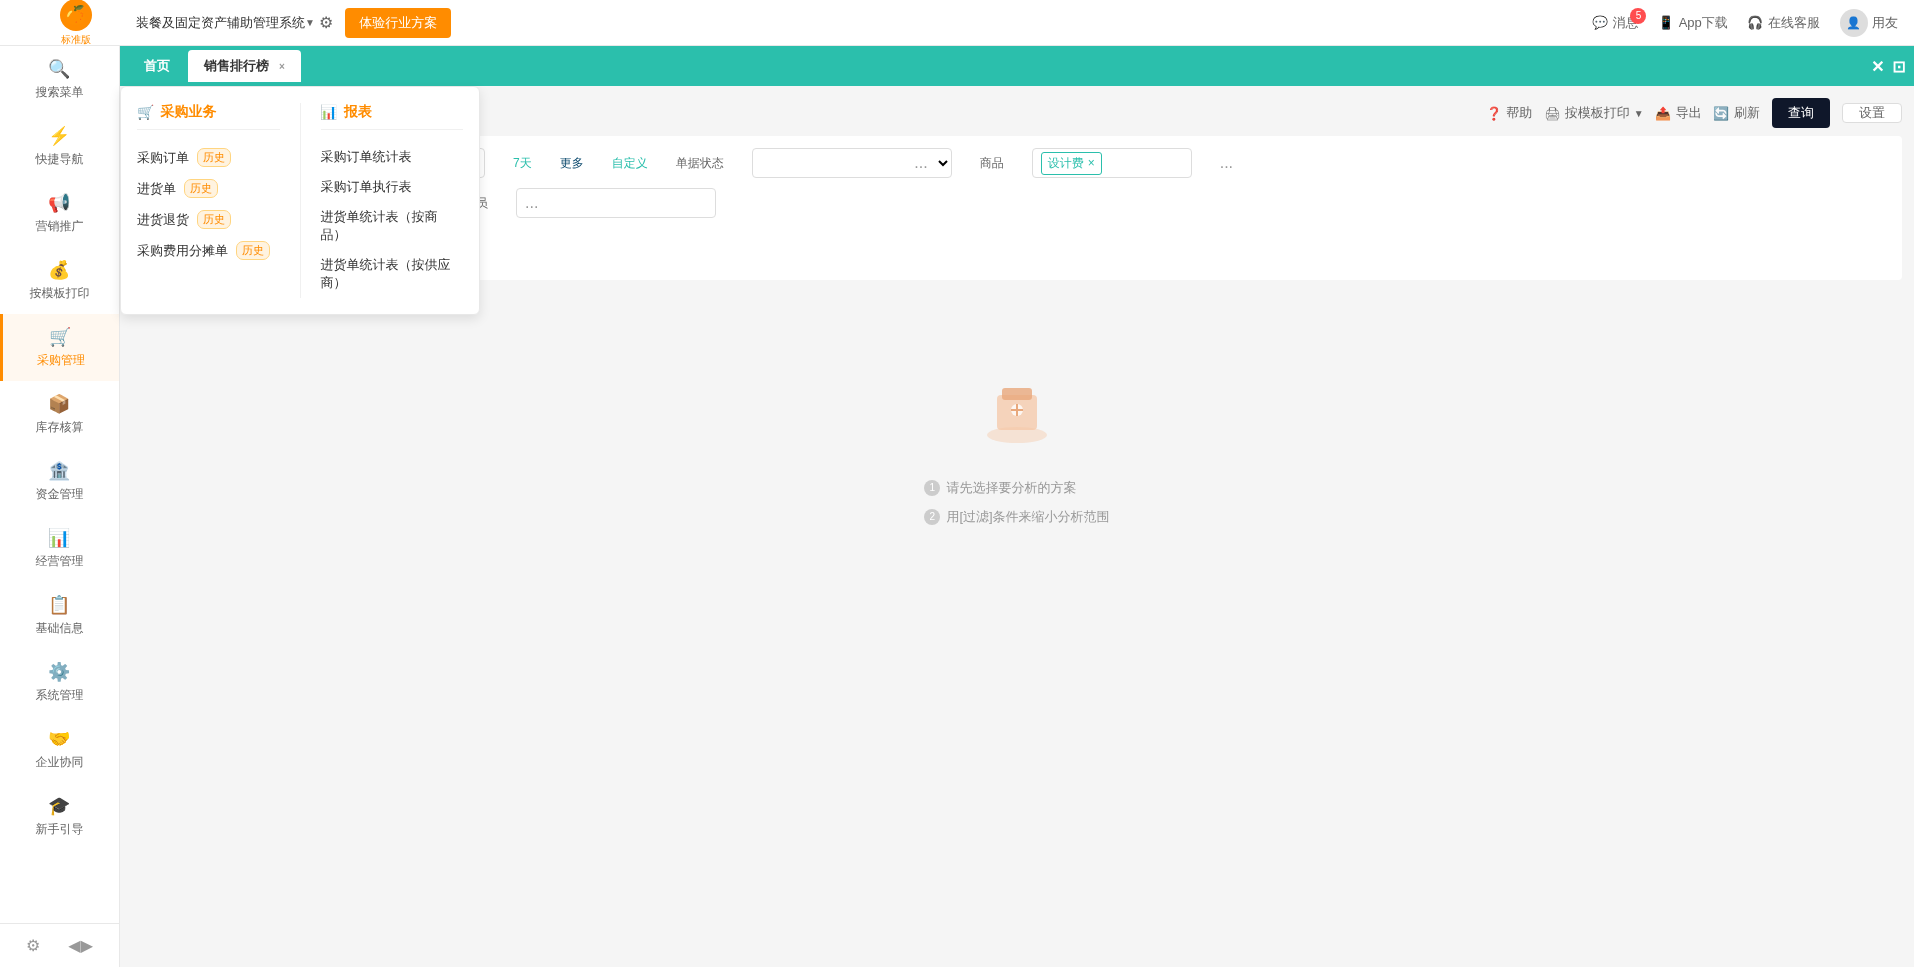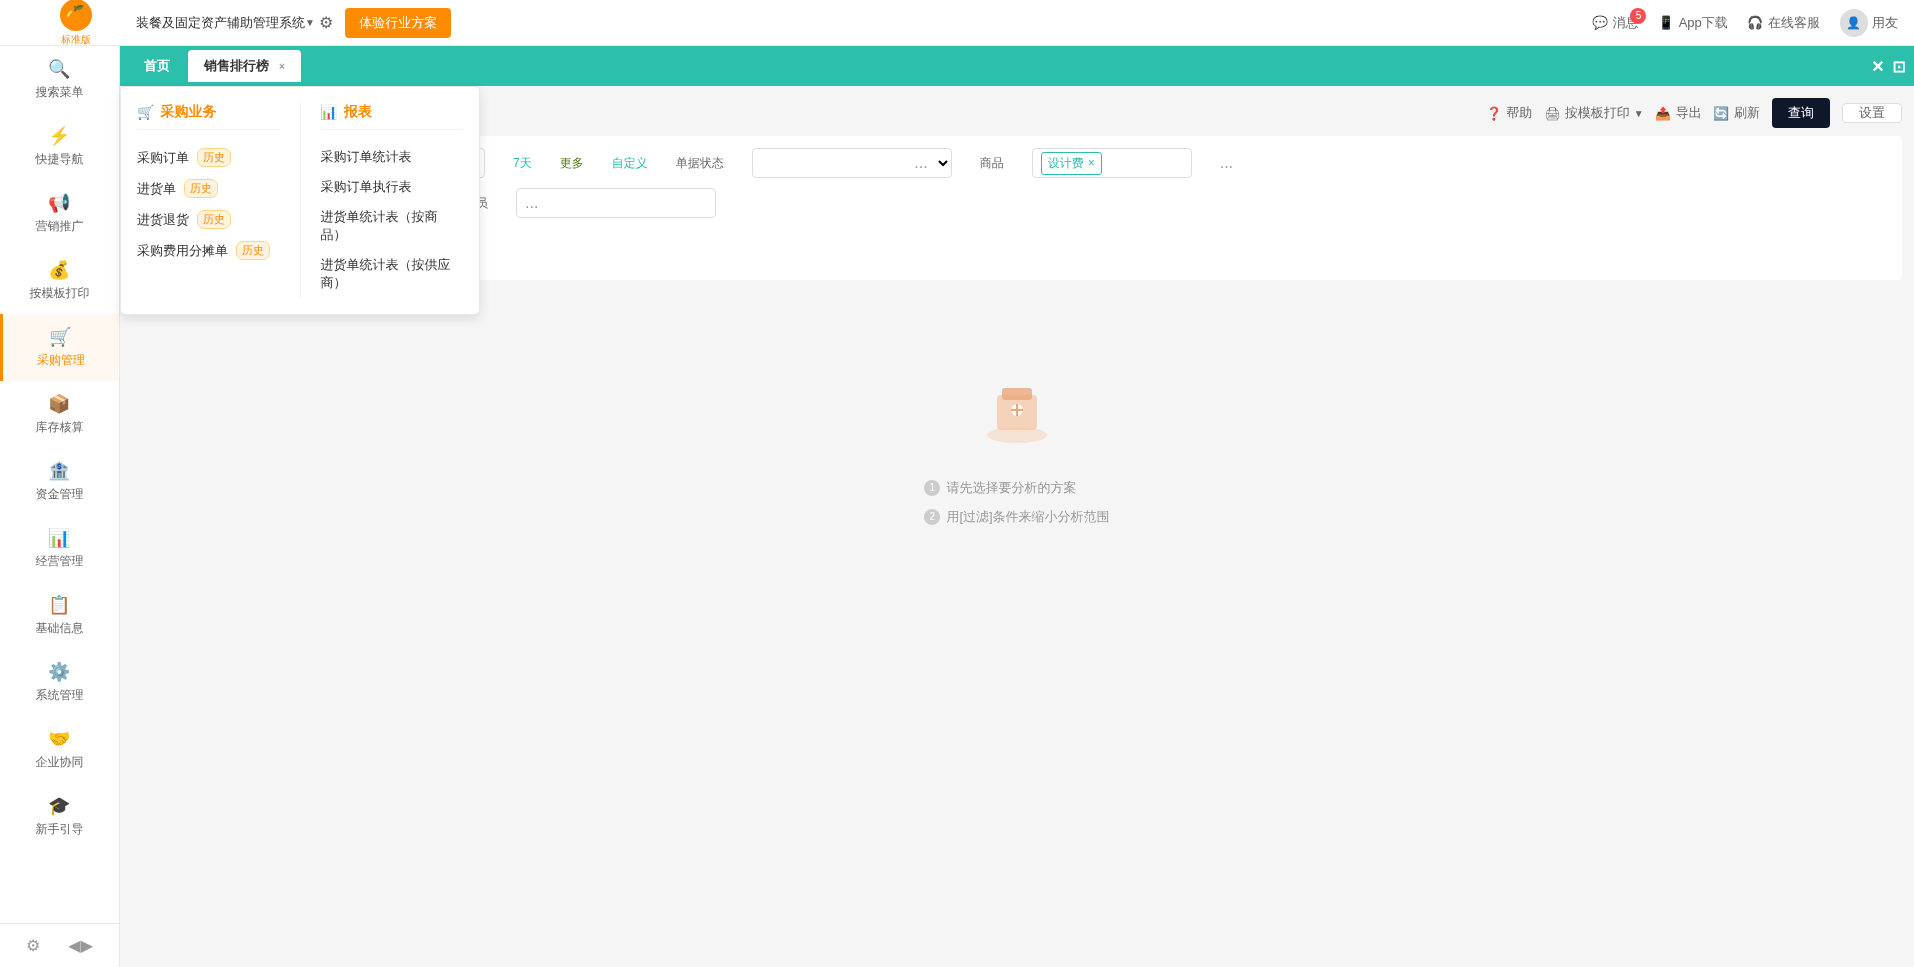--- a/index.html
+++ b/index.html
@@ -208,21 +208,21 @@
     <div class="filter-container">
 
       <div class="filter-row">
         <span class="filter-label">单据日期</span>
         <div class="date-range">
           <input type="text" class="date-input" value="2024-01-01" style="">
           <span class="date-sep">—</span>
           <input type="text" class="date-input" value="2024-12-31" style="">
         </div>
         <span style="color:#2bbfac; cursor:pointer; font-size:12px;">7天</span>
-        <span style="color:#4d7c0f; cursor:pointer; font-size:12px;">更多</span>
+        <span style="color:#0c4a6e; cursor:pointer; font-size:12px;">更多</span>
         <span style="color:#2bbfac; cursor:pointer; font-size:12px;">自定义</span>
 
         <span class="filter-label">单据状态</span>
         <div style="position:relative; display:flex; align-items:center;">
           <select class="filter-select" style="min-width:200px;"></select>
           <span class="filter-dots" style="position:absolute;right:24px;">...</span>
         </div>
 
         <span class="filter-label">商品</span>
         <div style="display:flex; align-items:center; gap:6px; border:1px solid #ddd; border-radius:4px; padding:2px 8px; min-width:160px; height:30px;">

